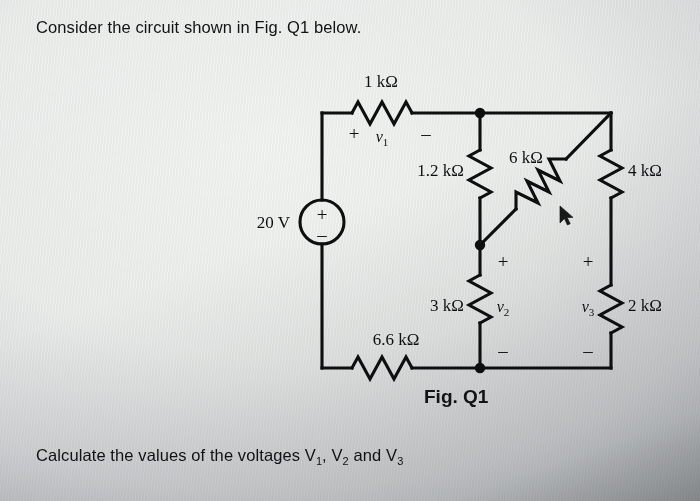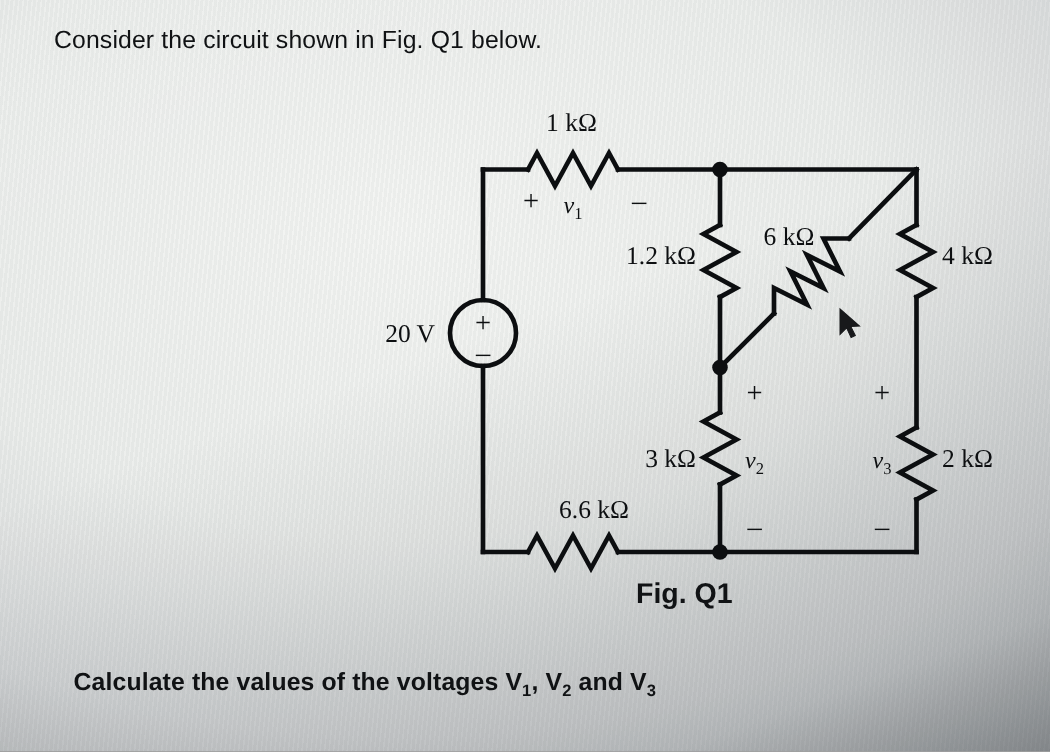--- a/index.html
+++ b/index.html
@@ -41,21 +41,21 @@
 
   .prose {
     position: absolute;
     color: #101214;
     font-size: 16.5px;
     letter-spacing: 0.1px;
     white-space: nowrap;
     z-index: 4;
   }
   #intro-text { left: 36px; top: 18px; }
-  #question-text { left: 49px; top: 446px; font-weight: bold; }
+  #question-text { left: 36px; top: 446px; }
   .prose sub { font-size: 11px; }
 
   #figure-caption {
     position: absolute;
     left: 424px;
     top: 386px;
     font-size: 19px;
     font-weight: bold;
     color: #111315;
     z-index: 4;

